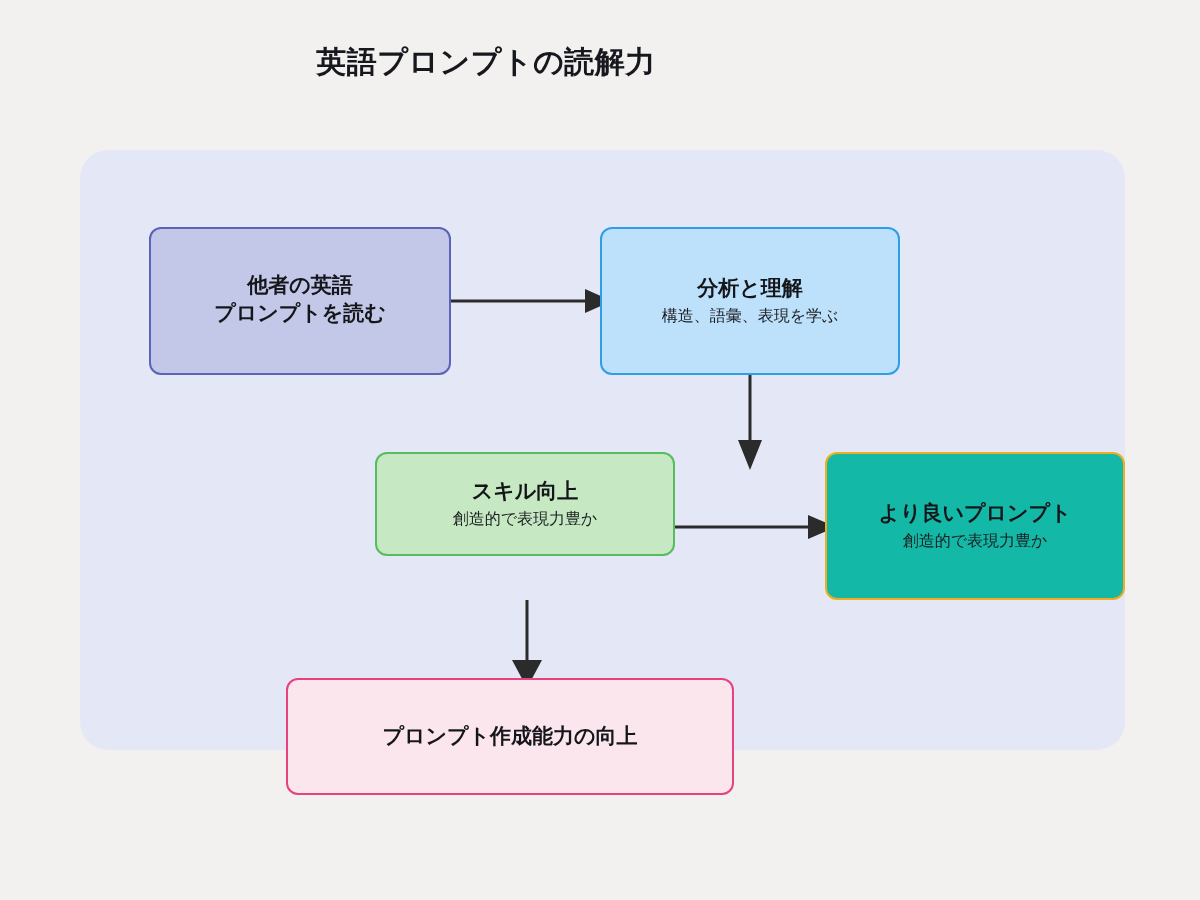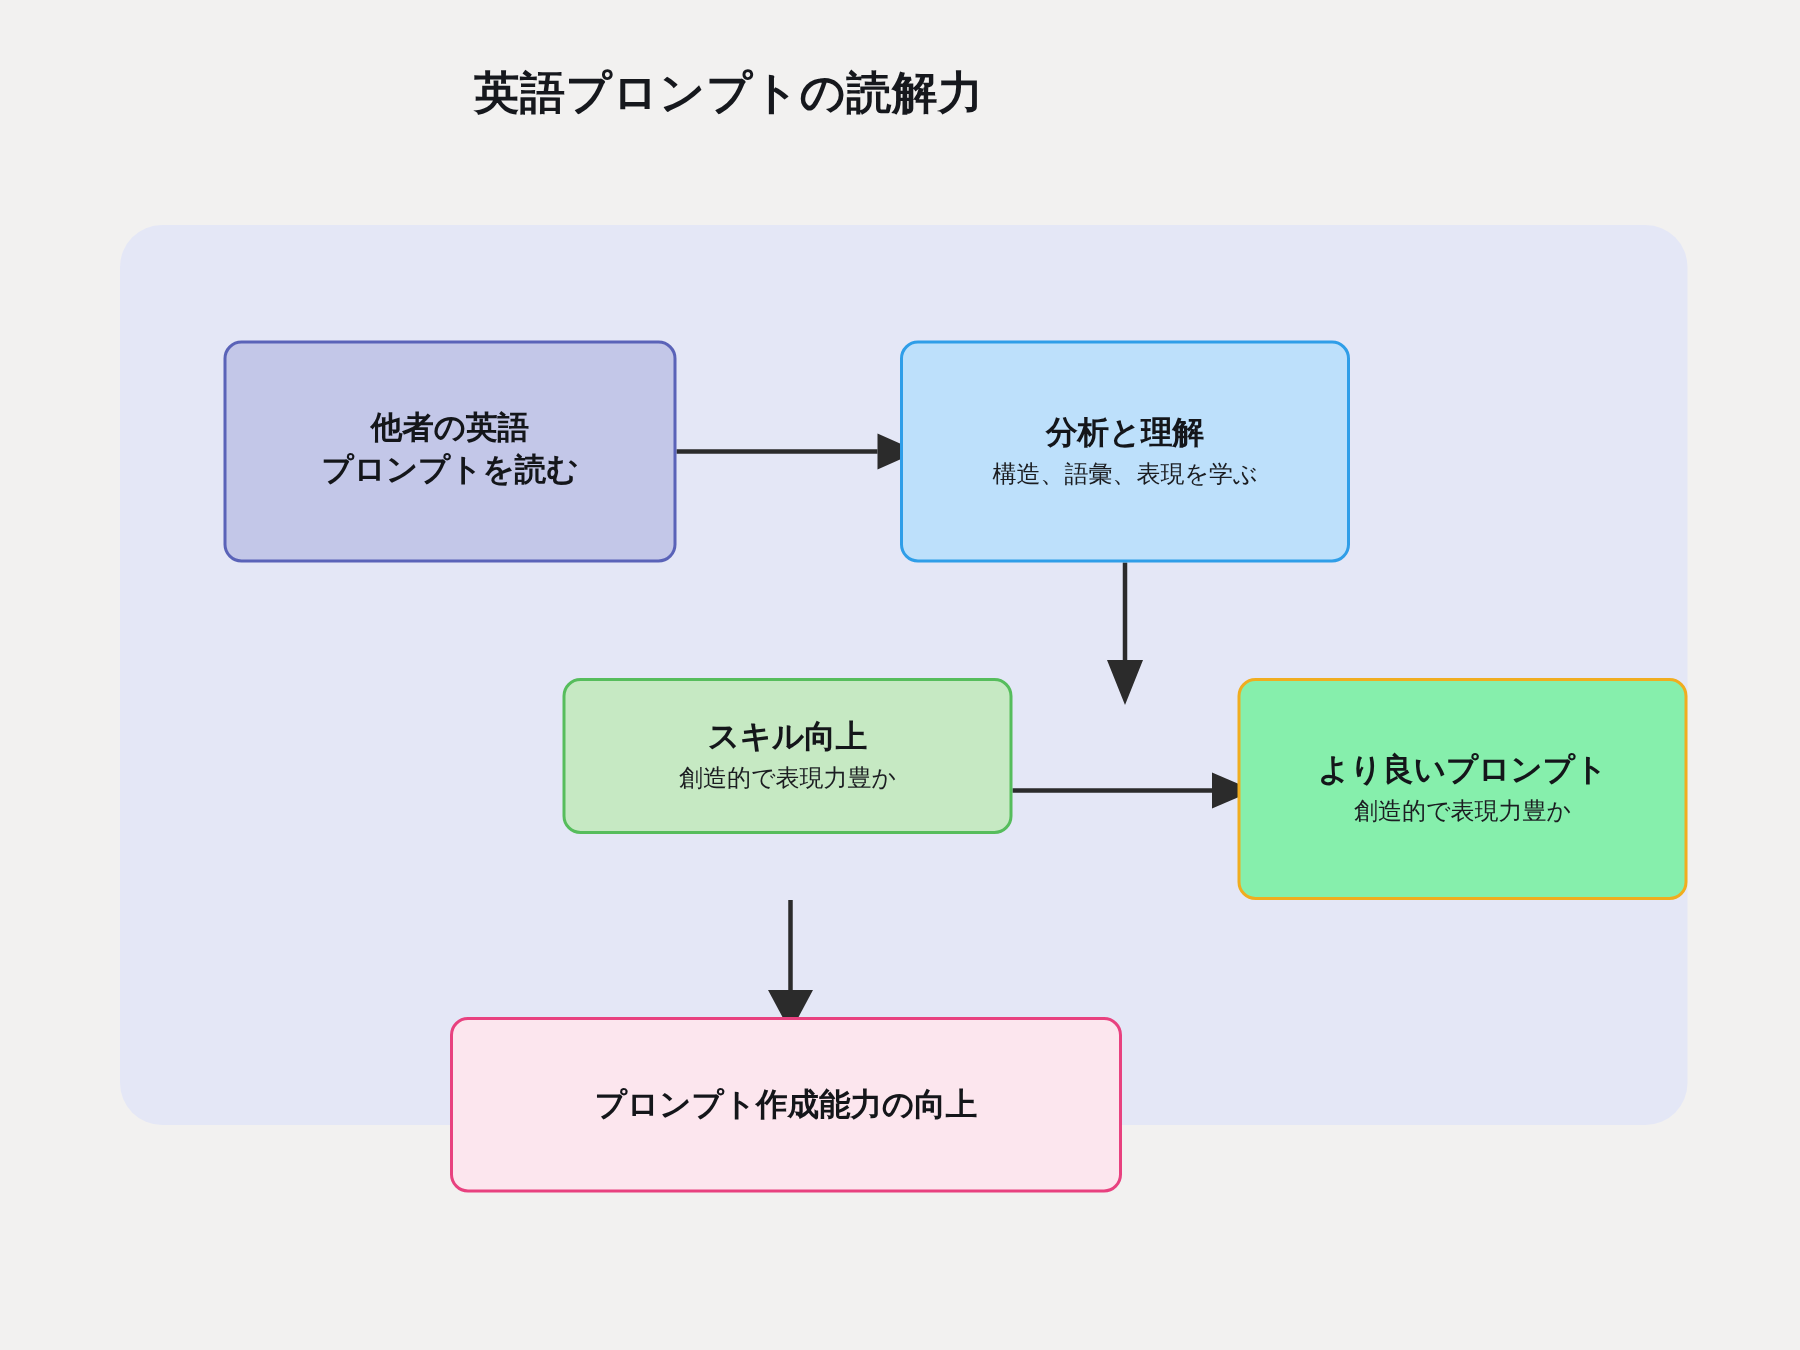--- a/index.html
+++ b/index.html
@@ -75,21 +75,21 @@
     color: #1b1d21;
     line-height: 1.3;
     margin-top: 3px;
     white-space: nowrap;
   }
   
   #node-read      { left: 149px; top: 227px; width: 302px; height: 148px; }
   #node-analyze   { left: 600px; top: 227px; width: 300px; height: 148px; }
   #node-skill     { left: 375px; top: 452px; width: 300px; height: 104px; }
   #node-better    { left: 825px; top: 452px; width: 300px; height: 148px; }
-  #node-outcome   { left: 300px; top: 678px; width: 448px; height: 117px; }
+  #node-outcome   { left: 286px; top: 678px; width: 448px; height: 117px; }
 
   
   #node-read .node-title { margin-top: -2px; }
 </style>
 </head>
 <body style="background: rgb(242, 241, 240);">
 
 <div id="stage">
 
   <div id="diagram-title">英語プロンプトの読解力</div>
@@ -127,21 +127,21 @@
   <div class="node" id="node-analyze" style="background: rgb(189, 224, 251); border-color: rgb(47, 158, 232);">
     <div class="node-title">分析と理解</div>
     <div class="node-sub">構造、語彙、表現を学ぶ</div>
   </div>
 
   <div class="node" id="node-skill" style="background: rgb(198, 233, 195); border-color: rgb(86, 189, 92);">
     <div class="node-title">スキル向上</div>
     <div class="node-sub">創造的で表現力豊か</div>
   </div>
 
-  <div class="node" id="node-better" style="background: #86efac; border-color: rgb(240, 173, 31);">
+  <div class="node" id="node-better" style="background: #14b8a6; border-color: rgb(240, 173, 31);">
     <div class="node-title">より良いプロンプト</div>
     <div class="node-sub">創造的で表現力豊か</div>
   </div>
 
   <div class="node" id="node-outcome" style="background: rgb(252, 230, 238); border-color: rgb(232, 65, 127);">
     <div class="node-title">プロンプト作成能力の向上</div>
   </div>
 
 </div>
 

